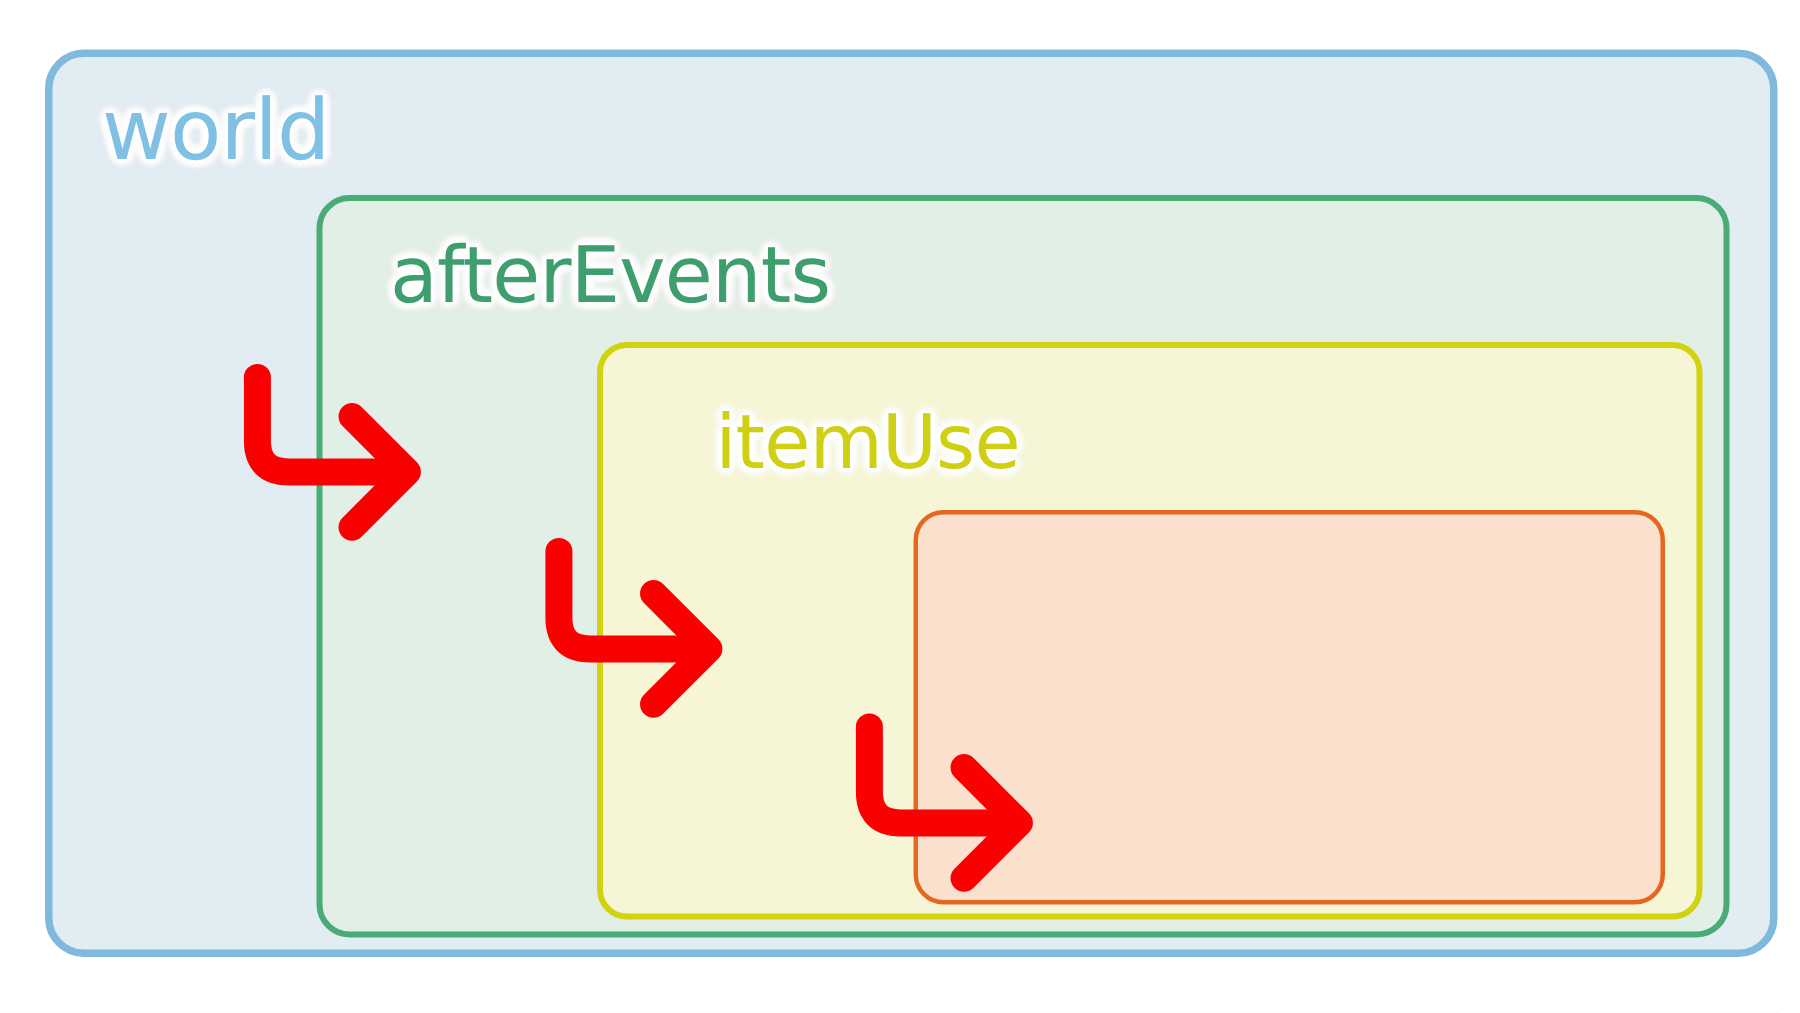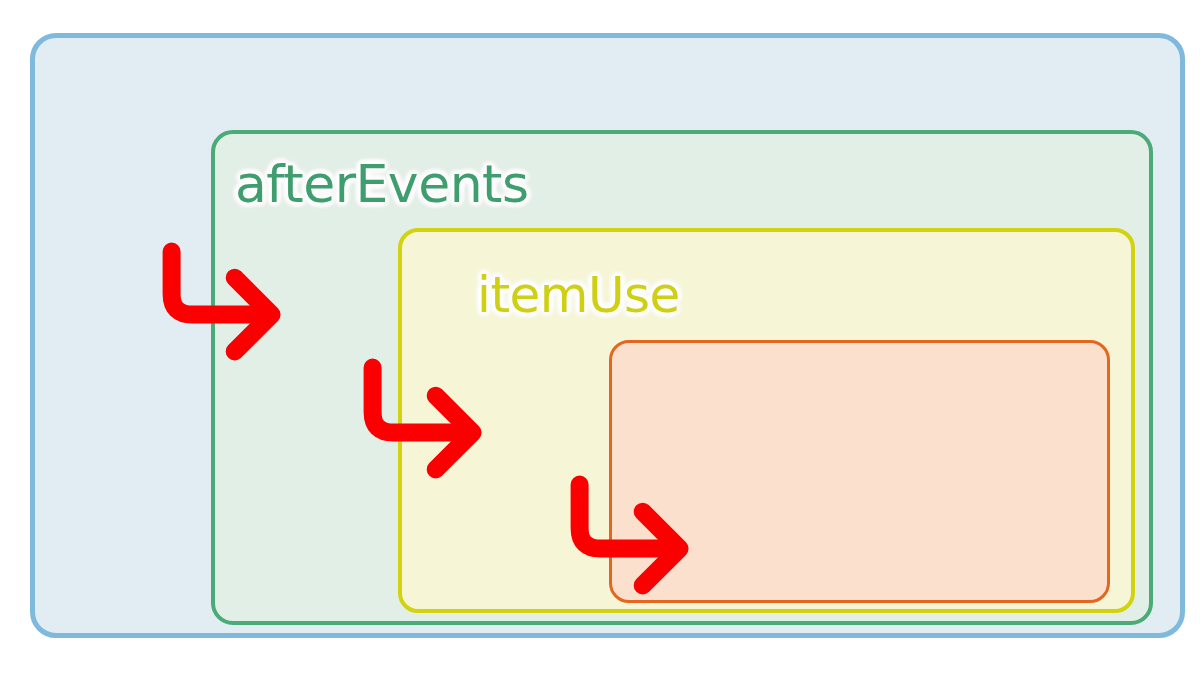--- a/index.html
+++ b/index.html
@@ -43,23 +43,24 @@
     position: absolute;
     overflow: visible;
   }
 </style>
 </head>
 <body>
 
 <div id="canvas" style="width: 1200px; height: 675px; background: rgb(255, 255, 255);">
 
   <div class="scope-box" style="left: 30px; top: 33px; width: 1155px; height: 605px; border-radius: 26px; border-width: 5px; border-color: rgb(127, 185, 219); background: rgb(225, 236, 243);"></div>
+  <div class="scope-label" style="left: 68px; top: 60px; font-size: 56px; color: rgb(127, 192, 228);">world</div>
 
   <div class="scope-box" style="left: 211px; top: 130px; width: 942px; height: 495px; border-radius: 22px; border-width: 4px; border-color: rgb(74, 171, 119); background: rgb(226, 239, 230);"></div>
-  <div class="scope-label" style="left: 235px; top: 158px; font-size: 52px; color: rgb(63, 158, 109);">afterEvents</div>
+  <div class="scope-label" style="left: 260px; top: 158px; font-size: 52px; color: rgb(63, 158, 109);">afterEvents</div>
 
   <div class="scope-box" style="left: 398px; top: 228px; width: 737px; height: 385px; border-radius: 20px; border-width: 4px; border-color: rgb(210, 210, 17); background: rgb(246, 246, 214);"></div>
   <div class="scope-label" style="left: 441px; top: 270px; font-size: 50px; color: rgb(207, 207, 20); padding-left: 36px;">itemUse</div>
 
   <div class="scope-box" style="left: 609px; top: 340px; width: 501px; height: 263px; border-radius: 20px; border-width: 3px; border-color: rgb(228, 102, 31); background: rgb(250, 224, 205);"></div>
 
   <svg class="arrow" width="179.20000000000002" height="142.20000000000002" viewBox="0 0 179.20000000000002 142.20000000000002" style="left: 132.4px; top: 212.4px;">
       <path d="M 39.599999999999994 39.599999999999994 L 39.599999999999994 81.89999999999999 Q 39.599999999999994 102.6 60.3 102.6 L 129.7 102.6" fill="none" stroke="#fa0000" stroke-width="18" stroke-linecap="round" stroke-linejoin="round"></path>
       <path d="M 102.69999999999999 65.69999999999999 L 139.6 102.6 L 102.69999999999999 139.5" fill="none" stroke="#fa0000" stroke-width="18" stroke-linecap="round" stroke-linejoin="round"></path>
     </svg>

